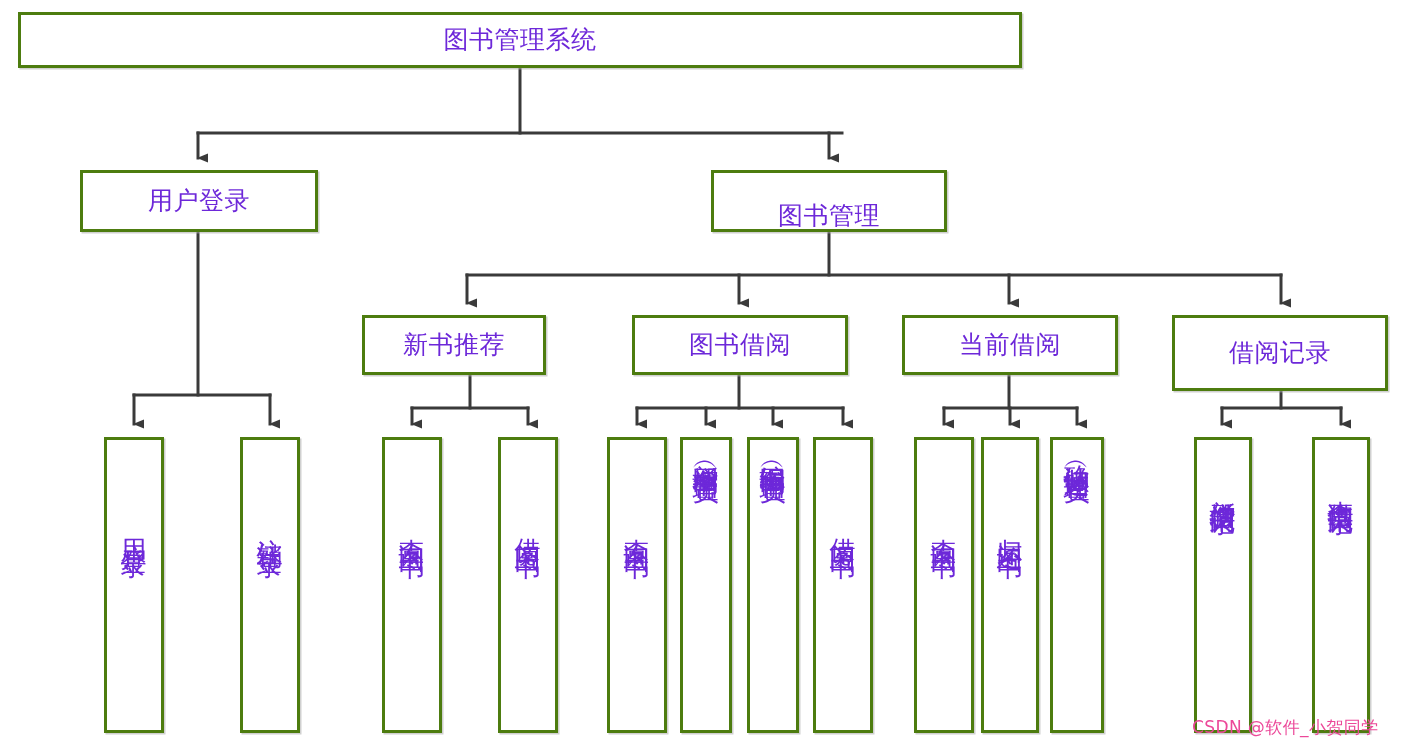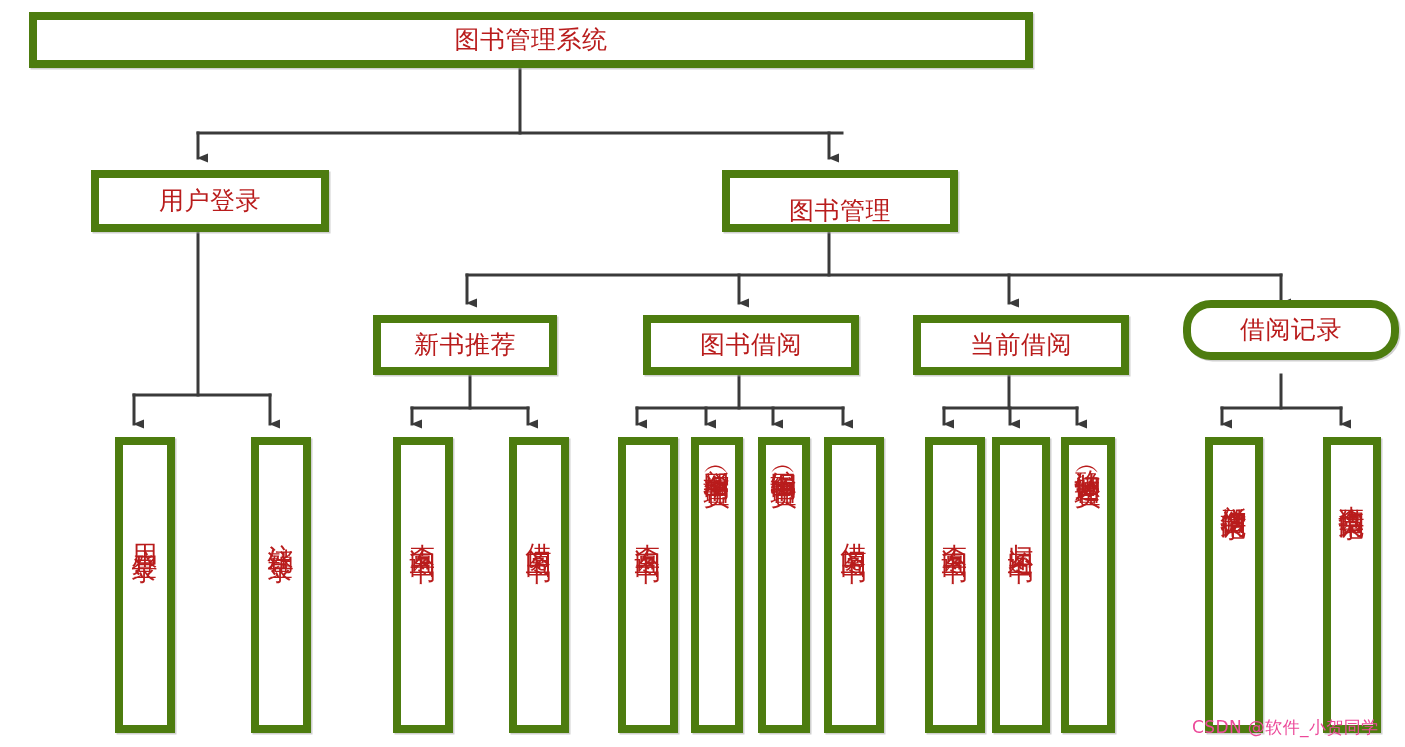--- a/index.html
+++ b/index.html
@@ -22,28 +22,27 @@
     position: absolute;
     left: 0;
     top: 0;
     width: 1405px;
     height: 747px;
     pointer-events: none;
   }
   .node {
     position: absolute;
     box-sizing: border-box;
-    border: 8px solid #4d7c0f;
+    border: 3px solid #4d7c0f;
     background: #ffffff;
     display: flex;
     align-items: center;
     justify-content: center;
-    color: #b91c1c;
+    color: #6d28d9;
     box-shadow: 1.5px 1.5px 0 rgba(170,170,170,0.55);
-    margin-left: 11px;
   }
   .node-label {
     display: block;
     text-align: center;
     line-height: 1.06;
     white-space: nowrap;
   }
   
   .node.h .node-label {
     font-size: 25px;
@@ -146,21 +145,21 @@
 
   <div class="node h" style="left:362px; top:315px; width:184px; height:60px;">
     <span class="node-label">新书推荐</span>
   </div>
   <div class="node h" style="left:902px; top:315px; width:216px; height:60px;">
     <span class="node-label">当前借阅</span>
   </div>
   <div class="node h" style="left:632px; top:315px; width:216px; height:60px;">
     <span class="node-label">图书借阅</span>
   </div>
-  <div class="node h" style="left:1172px; top:300px; width:216px; height:60px;border-radius:28px;">
+  <div class="node h" style="left:1172px; top:315px; width:216px; height:76px;">
     <span class="node-label">借阅记录</span>
   </div>
 
   <div class="node v" style="left:104px; top:437px; width:60px; height:296px; padding-top:78px;">
     <span class="node-label">用户登录</span>
   </div>
   <div class="node v" style="left:240px; top:437px; width:60px; height:296px; padding-top:78px;">
     <span class="node-label">注销登录</span>
   </div>
 

